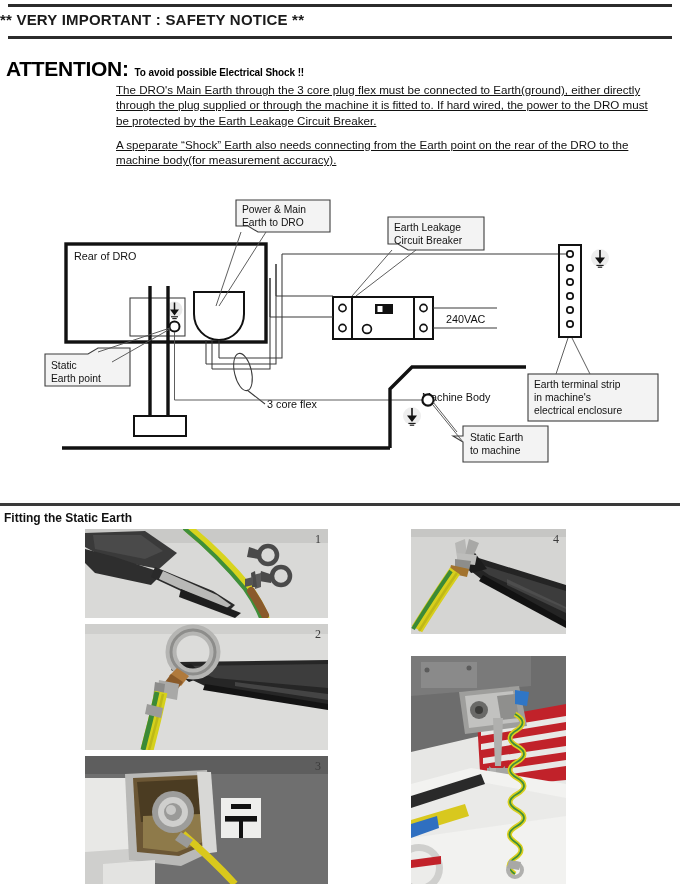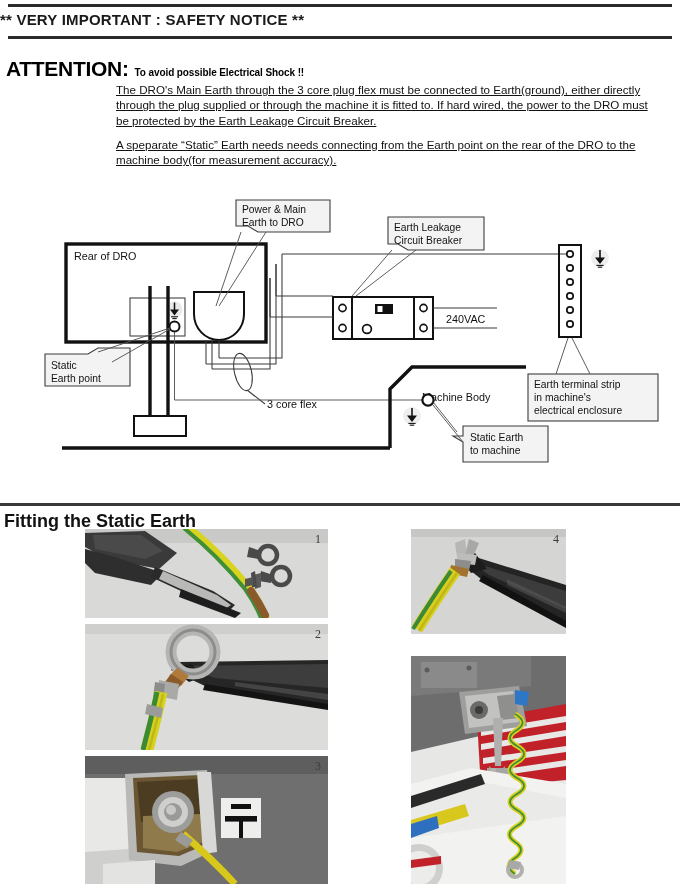--- a/index.html
+++ b/index.html
@@ -36,21 +36,21 @@
     font-size:11.6px;line-height:15.3px;color:#111;text-decoration:underline;
   }
   .body-p.p1{top:82px;}
   .body-p.p2{top:137px;}
 
   
   #diagram{position:absolute;left:0;top:186px;width:680px;height:318px;}
 
   
   .sec-rule{position:absolute;left:0;right:0;top:503px;height:3px;background:#3a3a3a;}
-  .sec-title{position:absolute;left:4px;top:511px;font-size:18px;font-weight:bold;color:#111;}
+  .sec-title{position:absolute;left:4px;top:511px;font-size:12px;font-weight:bold;color:#111;}
 
   
   .photo{position:absolute;overflow:hidden;}
   .photo .num{
     position:absolute;right:7px;top:3px;
     font-size:12px;color:#3b3b3b;font-family:"Liberation Serif",serif;
     z-index:40;
   }
   .ph1{left:85px;top:529px;width:243px;height:89px;}
   .ph2{left:85px;top:624px;width:243px;height:126px;}
@@ -64,21 +64,21 @@
 <div class="page">
 
   <div class="hdr-rule top"></div>
   <div class="hdr-title">**  VERY IMPORTANT : SAFETY NOTICE  **</div>
   <div class="hdr-rule bot"></div>
 
   <div class="attn-row">
     <span class="attn-big">ATTENTION:</span><span class="attn-sub">To avoid possible Electrical Shock !!</span>
   </div>
   <div class="body-p p1">The DRO's Main Earth through the 3 core plug flex must be connected to Earth(ground), either directly through the plug supplied or through the machine it is fitted to. If hard wired, the power to the DRO must be protected by the Earth Leakage Circuit Breaker.</div>
-  <div class="body-p p2">A speparate “Static” Earth needs needs connecting from the Earth point on the rear of the DRO to the machine body(for measurement accuracy).</div>
+  <div class="body-p p2">A speparate “Shock” Earth also needs connecting from the Earth point on the rear of the DRO to the machine body(for measurement accuracy).</div>
 
   <svg id="diagram" viewBox="0 0 680 318">
     <defs>
       <style>
         .s-thick{fill:none;stroke:#111;stroke-width:3.4;}
         .s-med{fill:none;stroke:#111;stroke-width:2;}
         .s-thin{fill:none;stroke:#3a3a3a;stroke-width:1.05;}
         .s-hair{fill:none;stroke:#555;stroke-width:.95;}
         .cal{fill:#f3f3f3;stroke:#3c3c3c;stroke-width:1.1;}
         .cal-t{font-family:"Liberation Sans",sans-serif;font-size:10.3px;fill:#111;}

